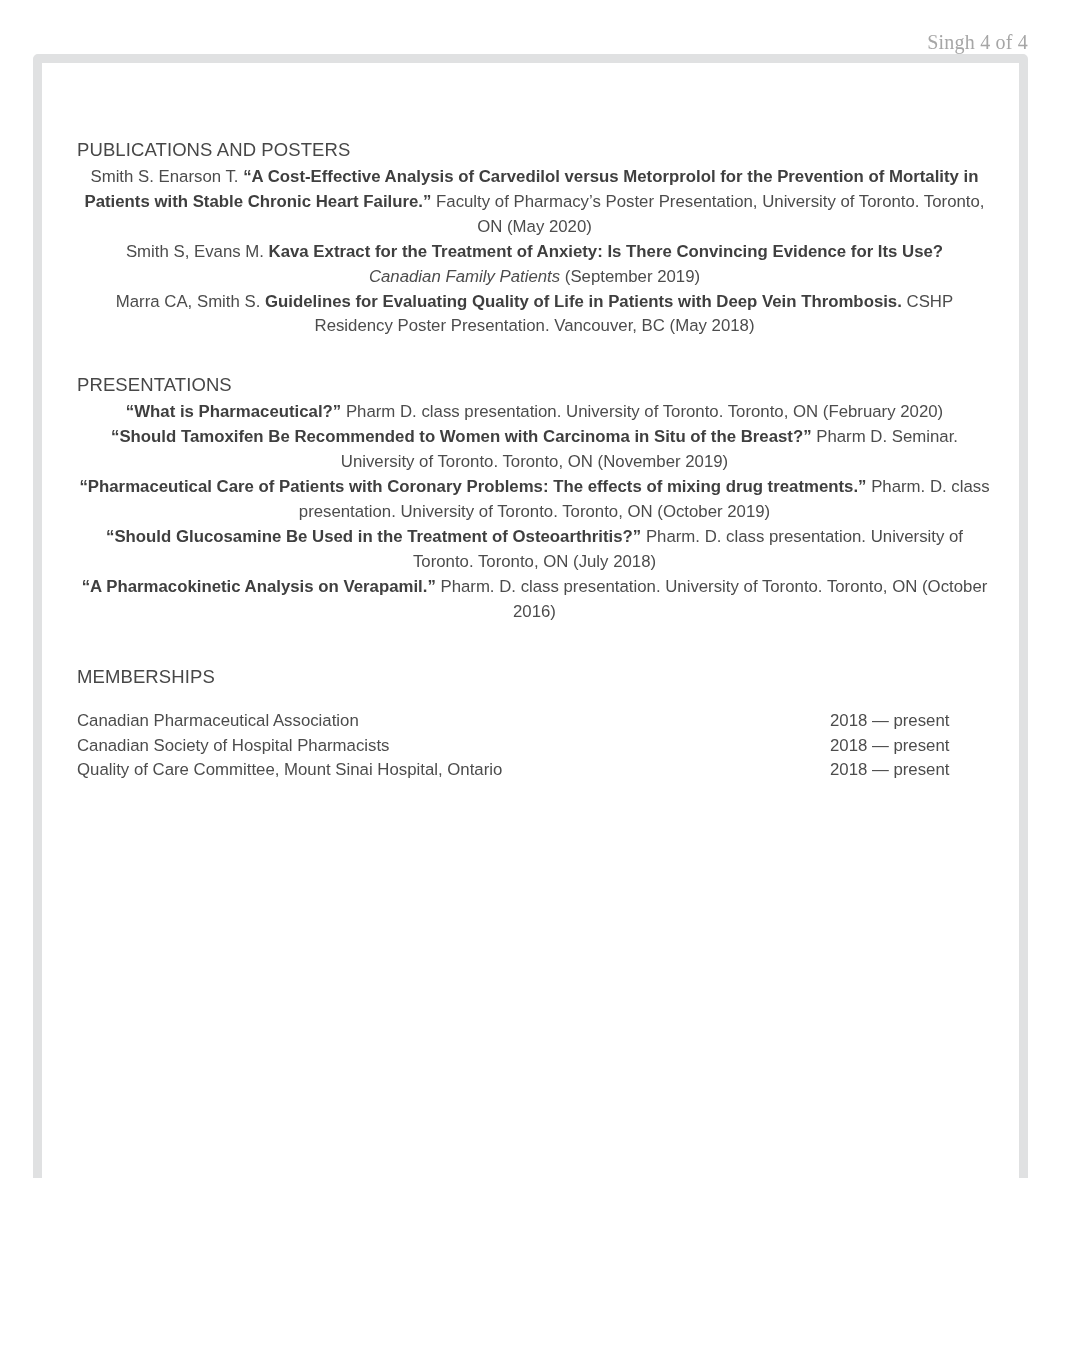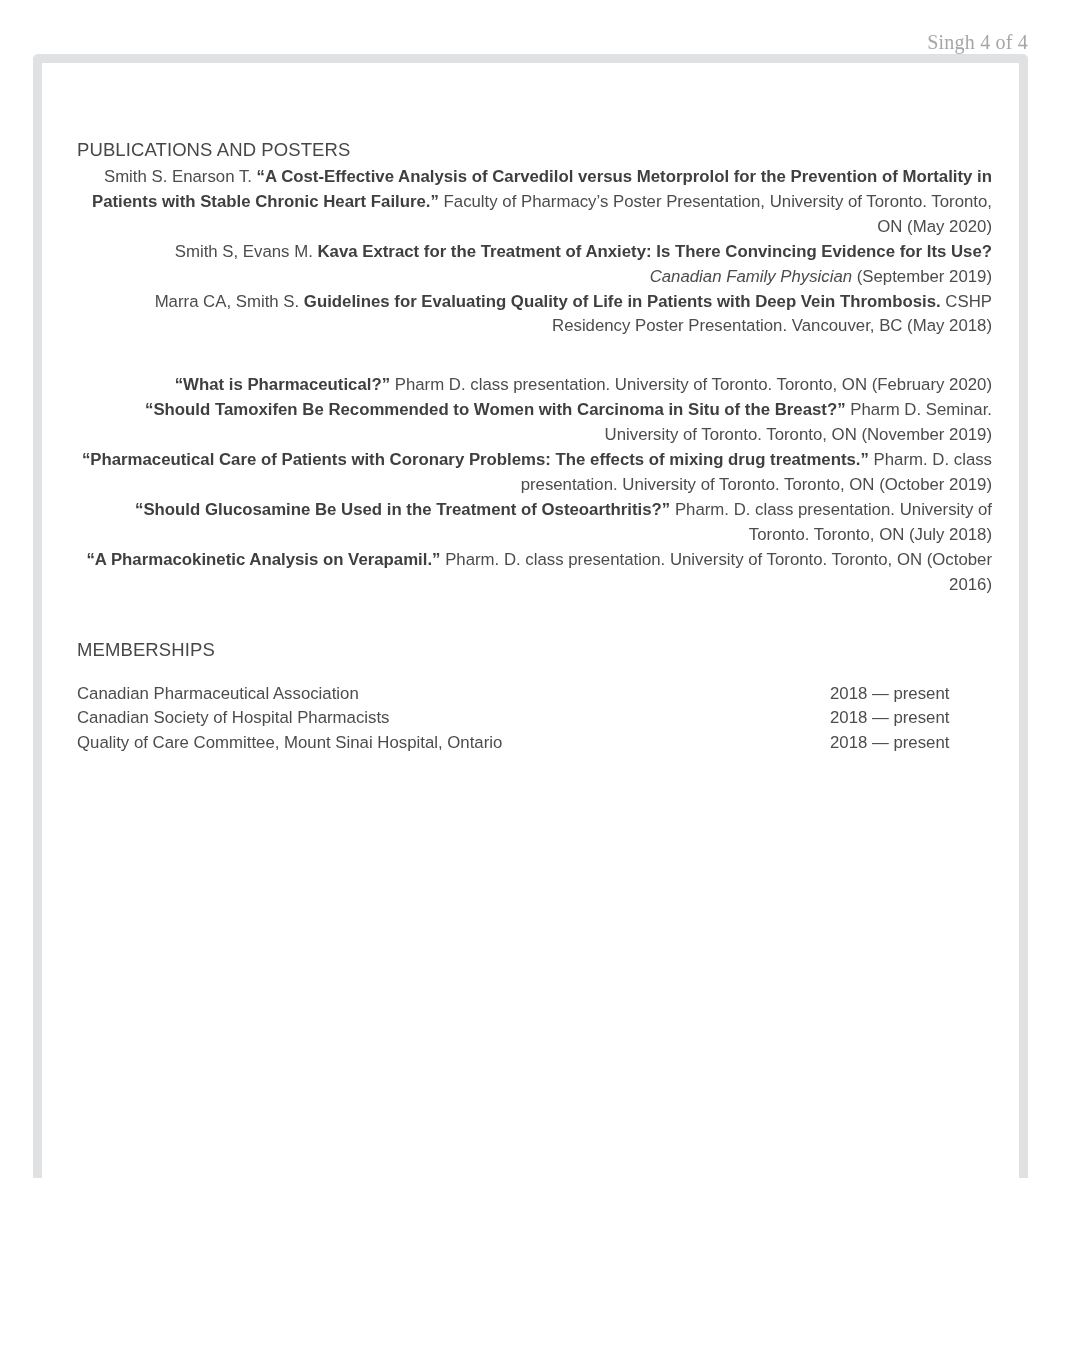--- a/index.html
+++ b/index.html
@@ -68,21 +68,21 @@
   }
 
   .section-gap-pubs { height: 34px; }
   .section-gap-pres { height: 40px; }
 
   .entry {
     font-size: 16.8px;
     line-height: 24.9px;
     color: #4c4c4c;
     margin: 0;
-    text-align: right;
+    text-align: center;
   }
 
   .entry b,
   .entry .b {
     font-weight: bold;
     color: #3f3f3f;
   }
 
   .entry i,
   .entry .i {
@@ -122,31 +122,32 @@
   <div class="page-body">
 
     <section class="section">
       <h2 class="section-heading">PUBLICATIONS AND POSTERS</h2>
 
       <p class="entry">
         <span class="a">Smith S. Enarson T. </span><span class="b">“A Cost-Effective Analysis of Carvedilol versus Metorprolol for the Prevention of Mortality in Patients with Stable Chronic Heart Failure.”</span><span>  Faculty of Pharmacy’s Poster Presentation, University of Toronto. Toronto, ON (May 2020)</span>
       </p>
 
       <p class="entry">
-        <span>Smith S, Evans M. </span><span class="b">Kava Extract for the Treatment of Anxiety: Is There Convincing Evidence for Its Use?</span><br><span class="i">Canadian Family Physician</span><span> (September 2019)</span>
+        <span>Smith S, Evans M. </span><span class="b">Kava Extract for the Treatment of Anxiety: Is There Convincing Evidence for Its Use?</span><br><span class="i">Canadian Family Patients</span><span> (September 2019)</span>
       </p>
 
       <p class="entry">
         <span>Marra CA, Smith S. </span><span class="b"> Guidelines for Evaluating Quality of Life in Patients with Deep Vein Thrombosis.</span><span> CSHP Residency Poster Presentation. Vancouver, BC  (May 2018)</span>
       </p>
     </section>
 
     <div class="section-gap-pubs"></div>
 
     <section class="section">
+      <h2 class="section-heading">PRESENTATIONS</h2>
 
       <p class="entry">
         <span class="b">“What is Pharmaceutical?”</span><span> Pharm D. class presentation. University of Toronto. Toronto, ON (February 2020)</span>
       </p>
 
       <p class="entry">
         <span class="b">“Should Tamoxifen Be Recommended to Women with Carcinoma in Situ of the Breast?”</span><span> Pharm D. Seminar. University of Toronto. Toronto, ON (November 2019)</span>
       </p>
 
       <p class="entry">

